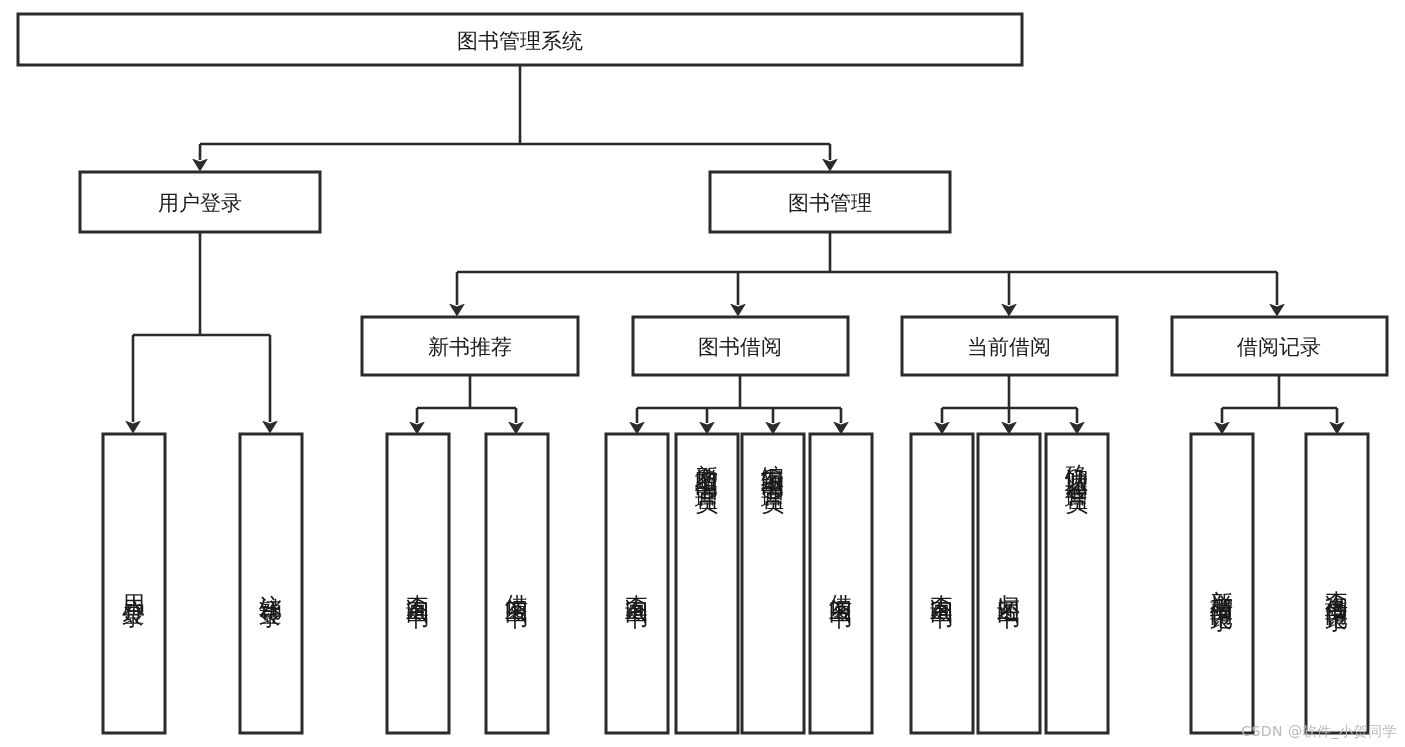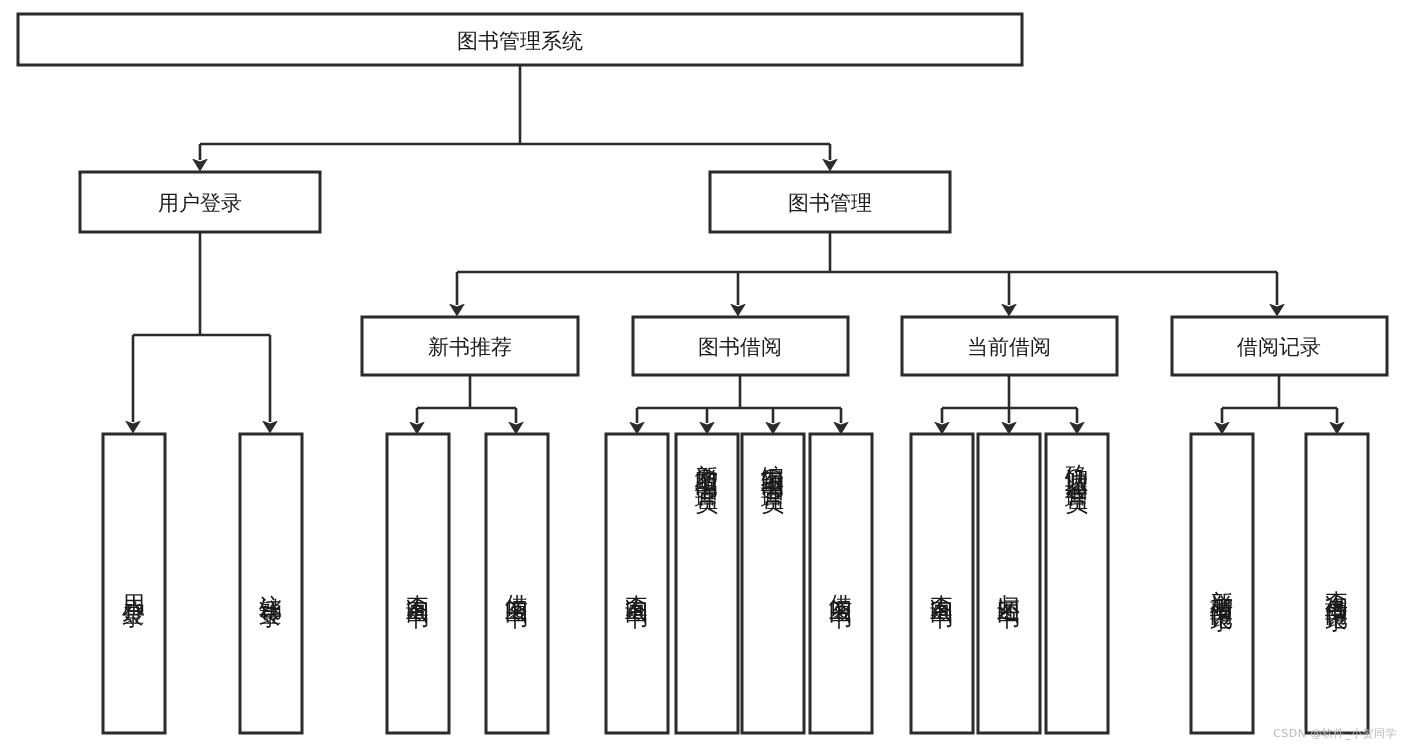--- a/index.html
+++ b/index.html
@@ -46,21 +46,21 @@
   }
   .arrowhead {
     fill: #2b2b2b;
     stroke: none;
   }
   .watermark {
     position: absolute;
     right: 8px;
     bottom: 6px;
     font-family: "DejaVu Sans", "Liberation Sans", sans-serif;
-    font-size: 11px;
+    font-size: 14px;
     color: #b9b9b9;
     white-space: nowrap;
     pointer-events: none;
     letter-spacing: 0.5px;
   }
 </style>
 </head>
 <body>
 
 <svg id="diagram" viewBox="0 0 1405 747" xmlns="http://www.w3.org/2000/svg">

